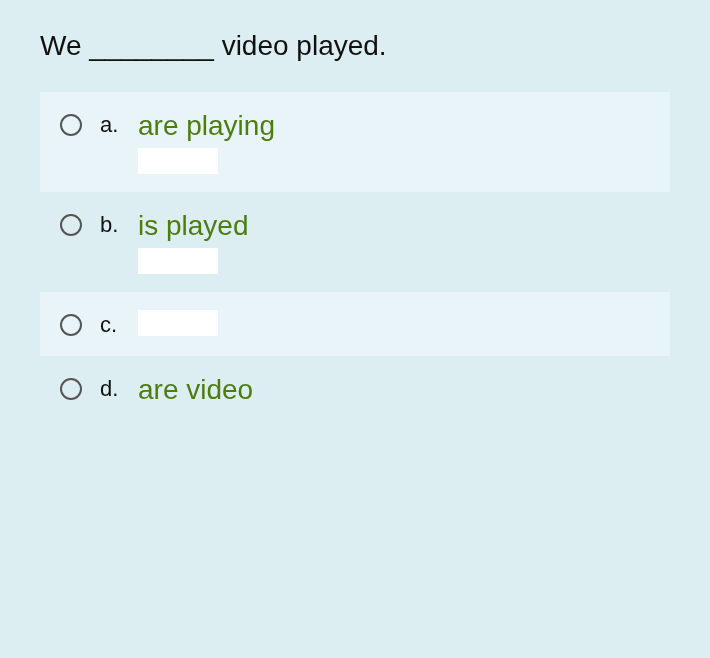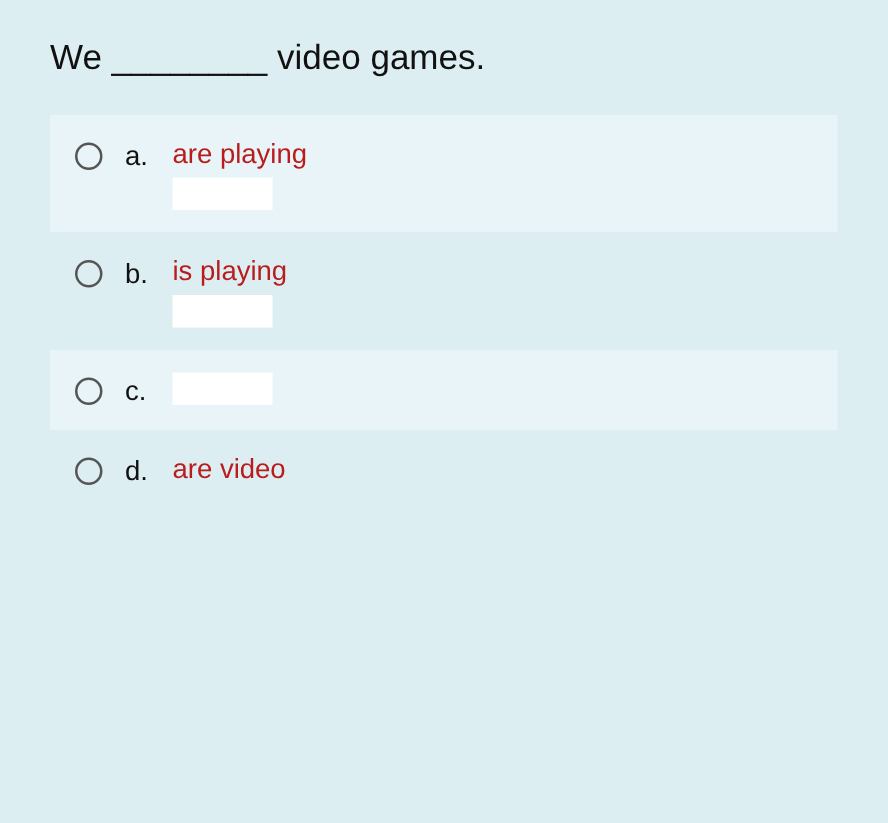--- a/index.html
+++ b/index.html
@@ -61,53 +61,53 @@
       min-width: 24px;
     }
 
     .option-content {
       display: flex;
       flex-direction: column;
       gap: 6px;
     }
 
     .option-text {
-      font-size: 22px;
-      color: #b91c1c;
+      font-size: 28px;
+      color: #4d7c0f;
     }
 
     .option-box {
       width: 80px;
       height: 26px;
       background-color: #fff;
       border: none;
       display: block;
     }
   </style>
 </head>
 <body>
 
-<div class="question">We ________ video games.</div>
+<div class="question">We ________ video played.</div>
 
 <div class="options-list">
 
   <div class="option-item">
     <div class="radio-circle"></div>
     <span class="option-letter">a.</span>
     <div class="option-content">
       <span class="option-text">are playing</span>
       <div class="option-box"></div>
     </div>
   </div>
 
   <div class="option-item">
     <div class="radio-circle"></div>
     <span class="option-letter">b.</span>
     <div class="option-content">
-      <span class="option-text">is playing</span>
+      <span class="option-text">is played</span>
       <div class="option-box"></div>
     </div>
   </div>
 
   <div class="option-item">
     <div class="radio-circle"></div>
     <span class="option-letter">c.</span>
     <div class="option-content">
       <div class="option-box"></div>
     </div>

